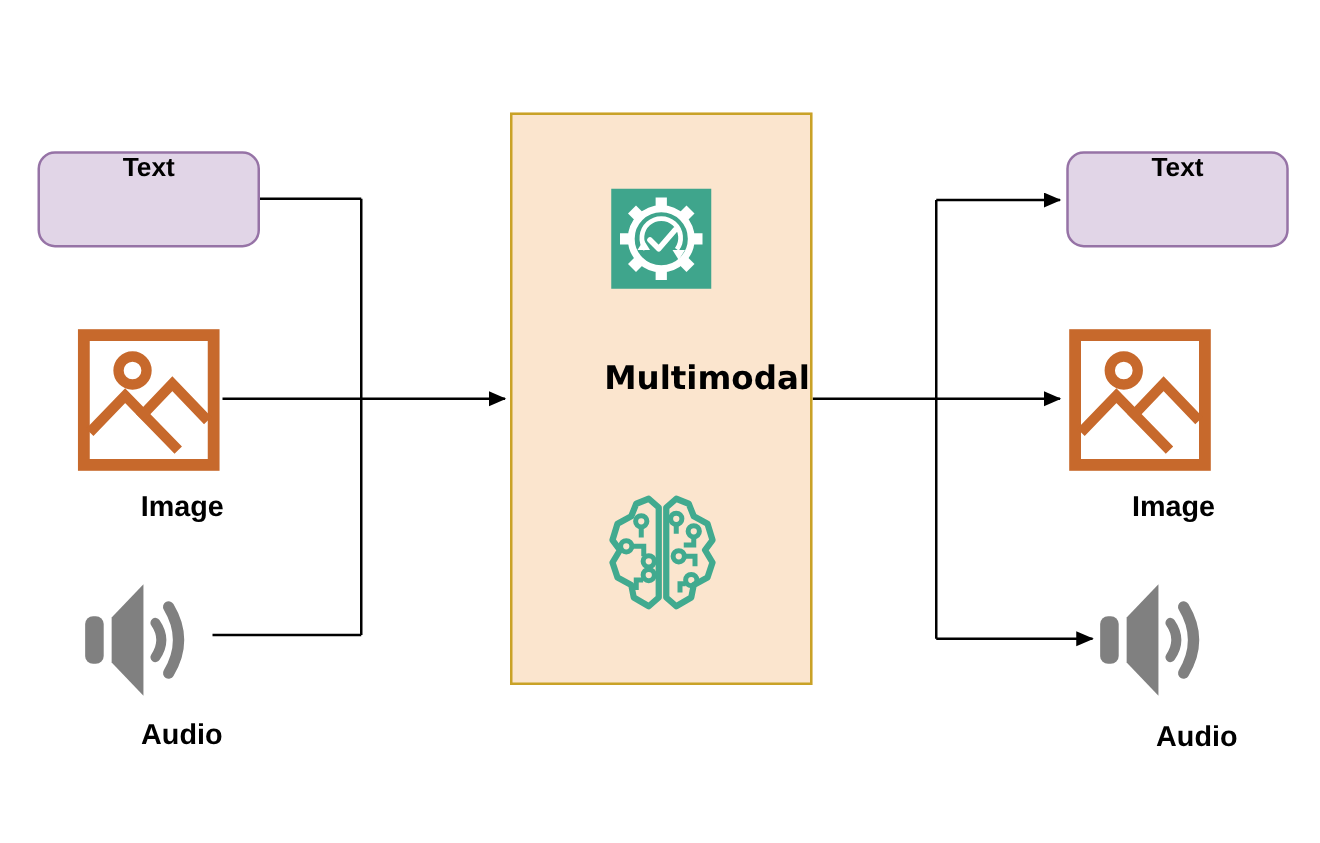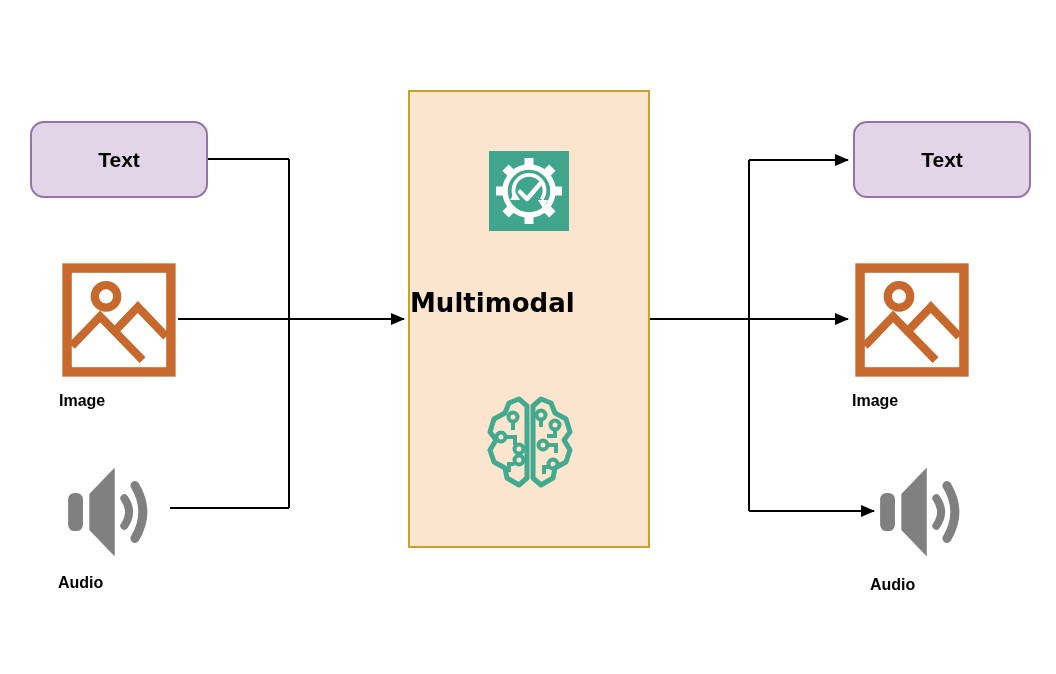--- a/index.html
+++ b/index.html
@@ -18,53 +18,52 @@
     width: 1056px; height: 674px;
     pointer-events: none;
   }
   .node-box {
     position: absolute;
     width: 178px; height: 77px;
     background: #E1D5E7;
     border: 2px solid #9673A6;
     border-radius: 14px;
     display: flex;
-    align-items: center;
     justify-content: center;
     font-weight: bold;
     font-size: 21px;
     color: #000000;
   }
   .icon-abs { position: absolute; }
   .icon-label {
     position: absolute;
     font-weight: bold;
-    font-size: 16px;
+    font-size: 23px;
     color: #000000;
-    text-align: left;
+    text-align: right;
     width: 120px;
   }
   .center-box {
     position: absolute;
     left: 408px; top: 90px;
     width: 242px; height: 458px;
     background: #FBE5CE;
     border: 2px solid #C9A227;
   }
   .gear-tile {
     position: absolute;
     left: 79px; top: 59px;   
     width: 80px; height: 80px;
     background: #3FA58C;
   }
   .center-title {
     position: absolute;
     left: 0; top: 192px;
     width: 100%;
-    text-align: left;
+    text-align: right;
     font-family: "DejaVu Sans", sans-serif;
     font-weight: bold;
     font-size: 26px;
     line-height: 39px;
     color: #000000;
   }
   .brain-wrap {
     position: absolute;
     left: 74px; top: 302px;
     width: 92px; height: 96px;

